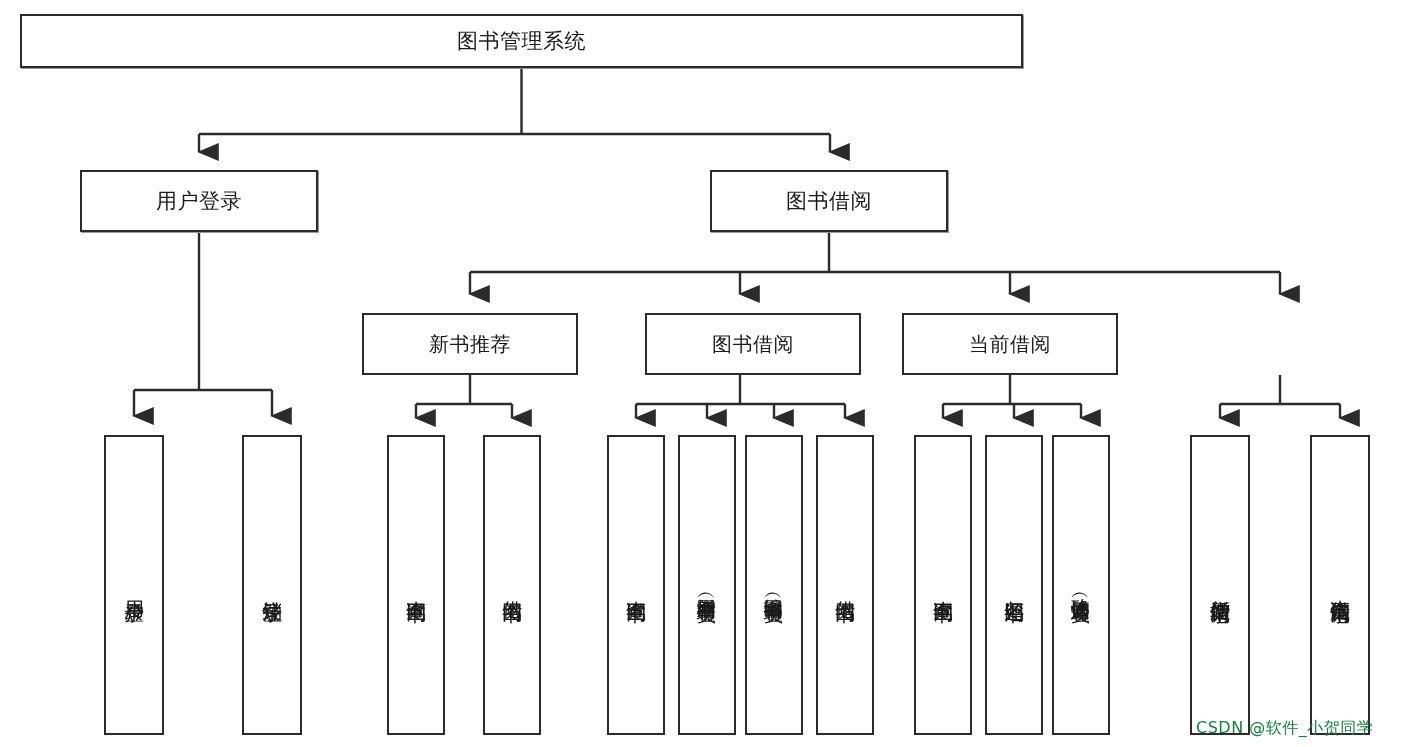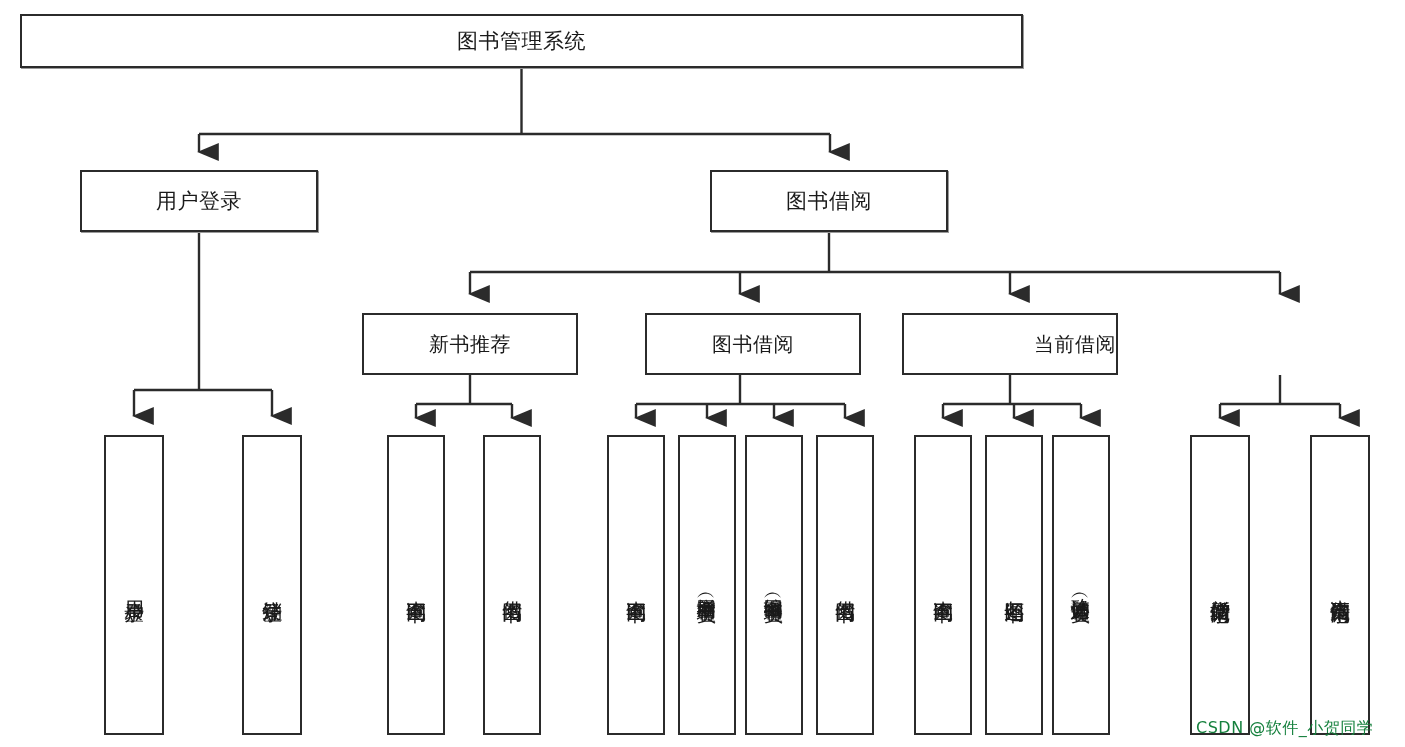--- a/index.html
+++ b/index.html
@@ -95,21 +95,21 @@
   <div class="node lvl1" style="left:710px;top:170px;width:238px;height:62px;">
     <span class="lbl">图书借阅</span>
   </div>
 
   <div class="node lvl2" style="left:362px;top:313px;width:216px;height:62px;">
     <span class="lbl">新书推荐</span>
   </div>
   <div class="node lvl2" style="left:632px;top:313px;width:216px;height:62px;margin-left:13px;">
     <span class="lbl">图书借阅</span>
   </div>
-  <div class="node lvl2" style="left:902px;top:313px;width:216px;height:62px;justify-content:flex-end;">
+  <div class="node lvl2" style="left:902px;top:313px;width:216px;height:62px;">
     <span class="lbl">当前借阅</span>
   </div>
 
   <div class="leaf" style="left:104px;top:435px;width:60px;height:300px;">
     <span class="lbl">用户登录</span>
   </div>
   <div class="leaf" style="left:242px;top:435px;width:60px;height:300px;">
     <span class="lbl">注销登录</span>
   </div>
 

